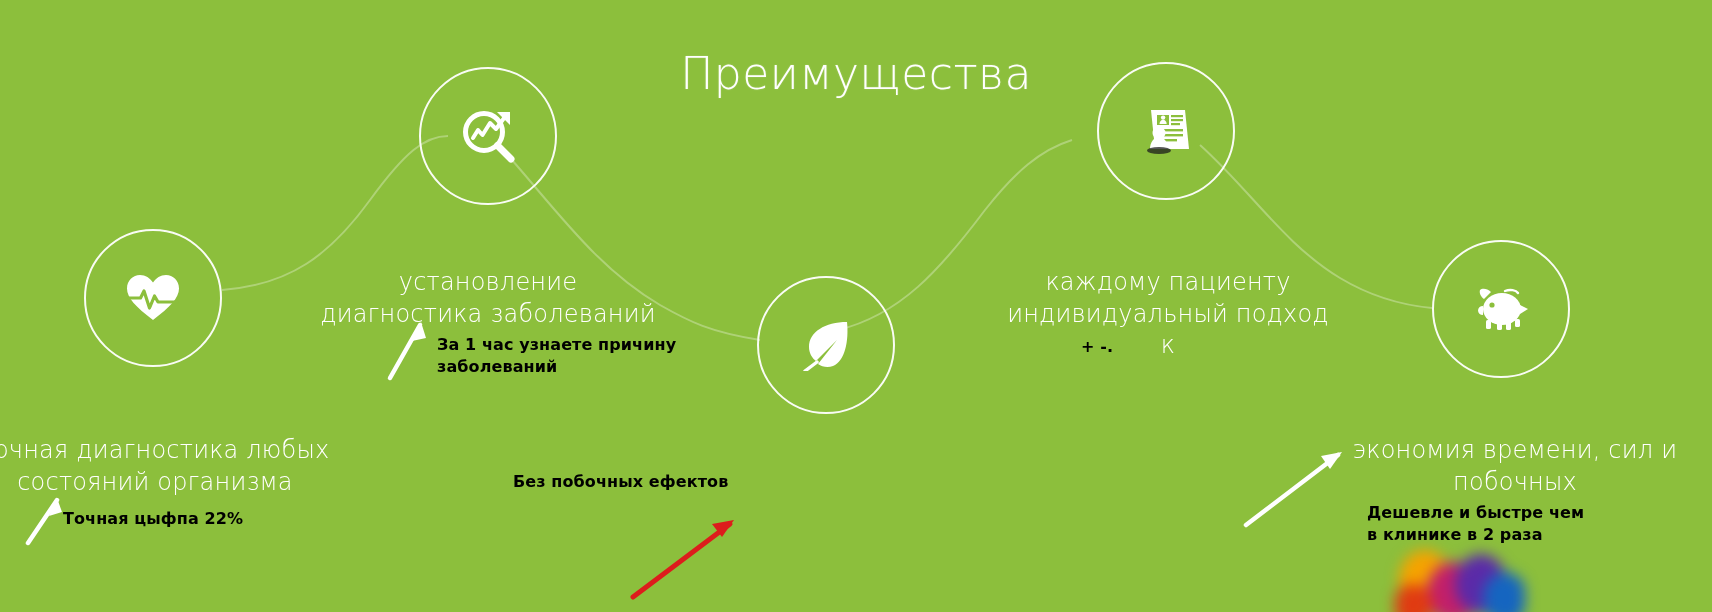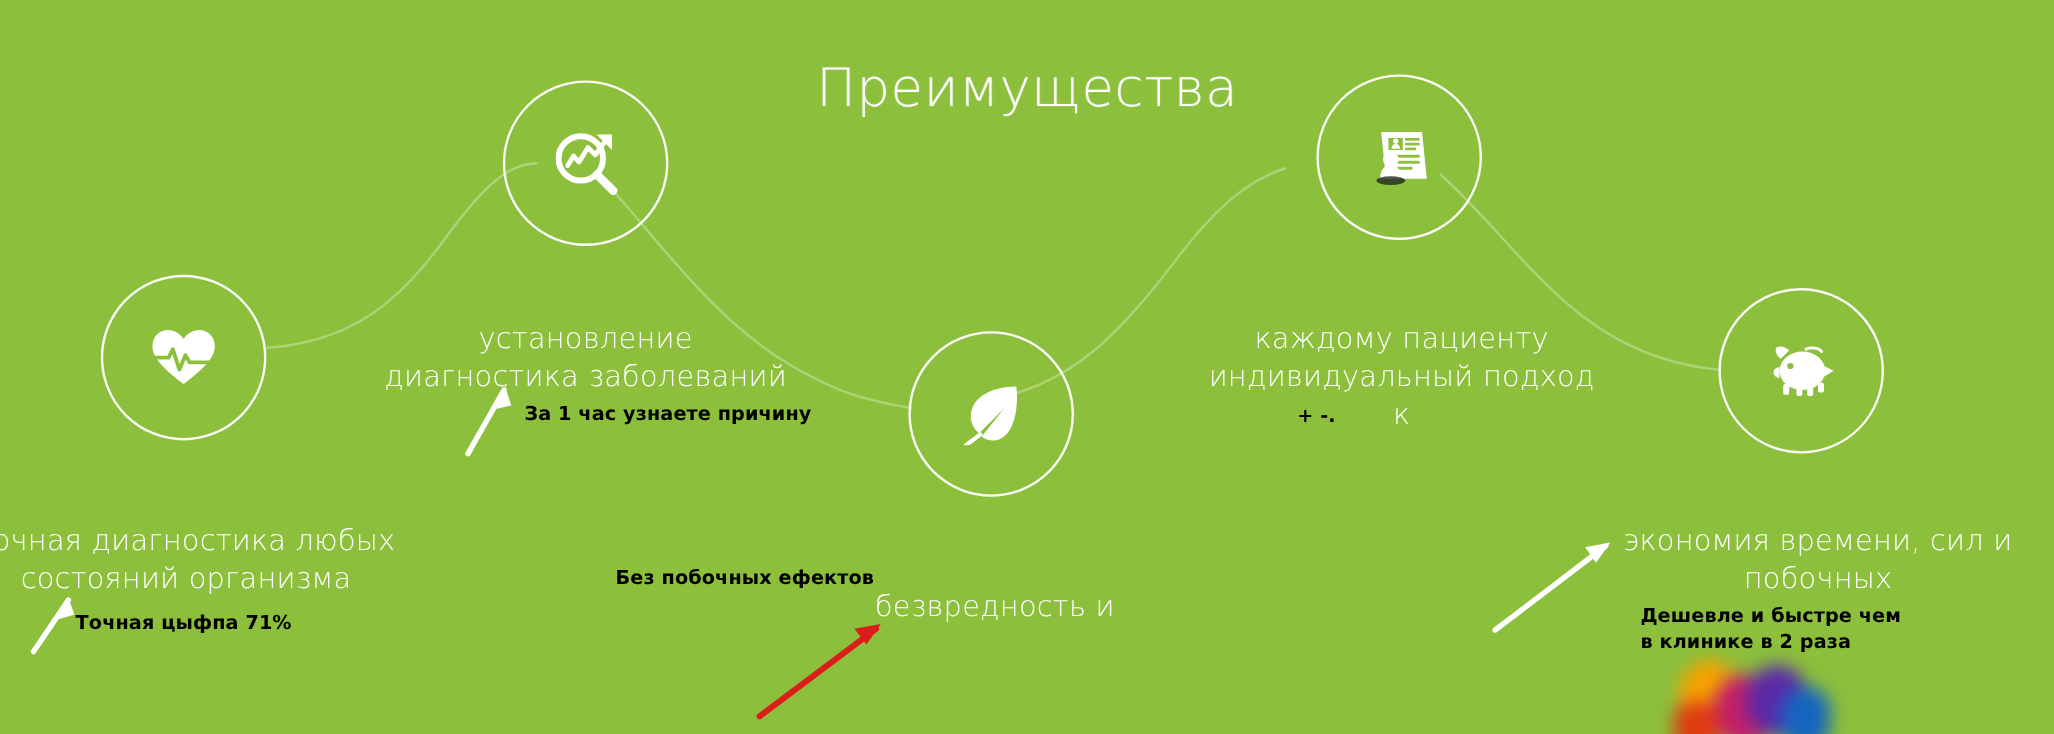--- a/index.html
+++ b/index.html
@@ -135,21 +135,20 @@
   <div class="node-circle" style="left:757px; top:276px; width:138px; height:138px;">
     <span>
       <svg width="50" height="52" viewBox="0 0 50 52" xmlns="http://www.w3.org/2000/svg">
         <path d="M46 3 C 24 3, 8 13, 8 28 C 8 34, 11 39, 15 42 L 36 21 L 17 45
                  C 21 48, 27 49, 32 47 C 44 42, 48 22, 46 3 Z" fill="#ffffff"></path>
         <path d="M16 43 L 4 52" stroke="#ffffff" stroke-width="3.4" stroke-linecap="round"></path>
       </svg>
     </span>
   </div>
   <div class="node-caption" style="left:670px; top:460px; width:318px;">
-    <div>безвредность и</div>
   </div>
 
   <div class="node-circle" style="left:1097px; top:62px; width:138px; height:138px;">
     <span>
       <svg width="56" height="52" viewBox="0 0 56 52" xmlns="http://www.w3.org/2000/svg">
         <path d="M13 5 L 47 5 L 51 44 L 17 44 Z" fill="#ffffff"></path>
         <rect x="19" y="10" width="12" height="10" fill="#8cbf3c"></rect>
         <path d="M21.5 19 c0-2.4 1.8-4.2 3.6-4.2 s3.6 1.8 3.6 4.2 z" fill="#ffffff"></path>
         <circle cx="25.1" cy="12.6" r="2.2" fill="#ffffff"></circle>
         <rect x="33" y="10" width="12" height="2.2" fill="#8cbf3c"></rect>
@@ -207,25 +206,26 @@
       <path d="M734 520 L 712 524 L 722 537 Z" fill="#dd1c1c"></path>
     </g>
 
     <g>
       <path d="M1246 525 L 1338 455" stroke="#ffffff" stroke-width="4.5" stroke-linecap="round"></path>
       <path d="M1342 452 L 1321 456 L 1330 469 Z" fill="#ffffff"></path>
     </g>
   </svg>
 
   <div class="annotation" style="left:63px; top:508px;">
-    <div>Точная цыфпа 71%</div>
+    <div>Точная цыфпа 22%</div>
   </div>
 
   <div class="annotation" style="left:437px; top:334px;">
     <div>За 1 час узнаете причину</div>
+    <div>заболеваний</div>
   </div>
 
   <div class="annotation" style="left:513px; top:471px;">
     <div>Без побочных ефектов</div>
   </div>
 
   <div class="annotation" style="left:1081px; top:336px;">
     <div>+ -.</div>
   </div>
 

